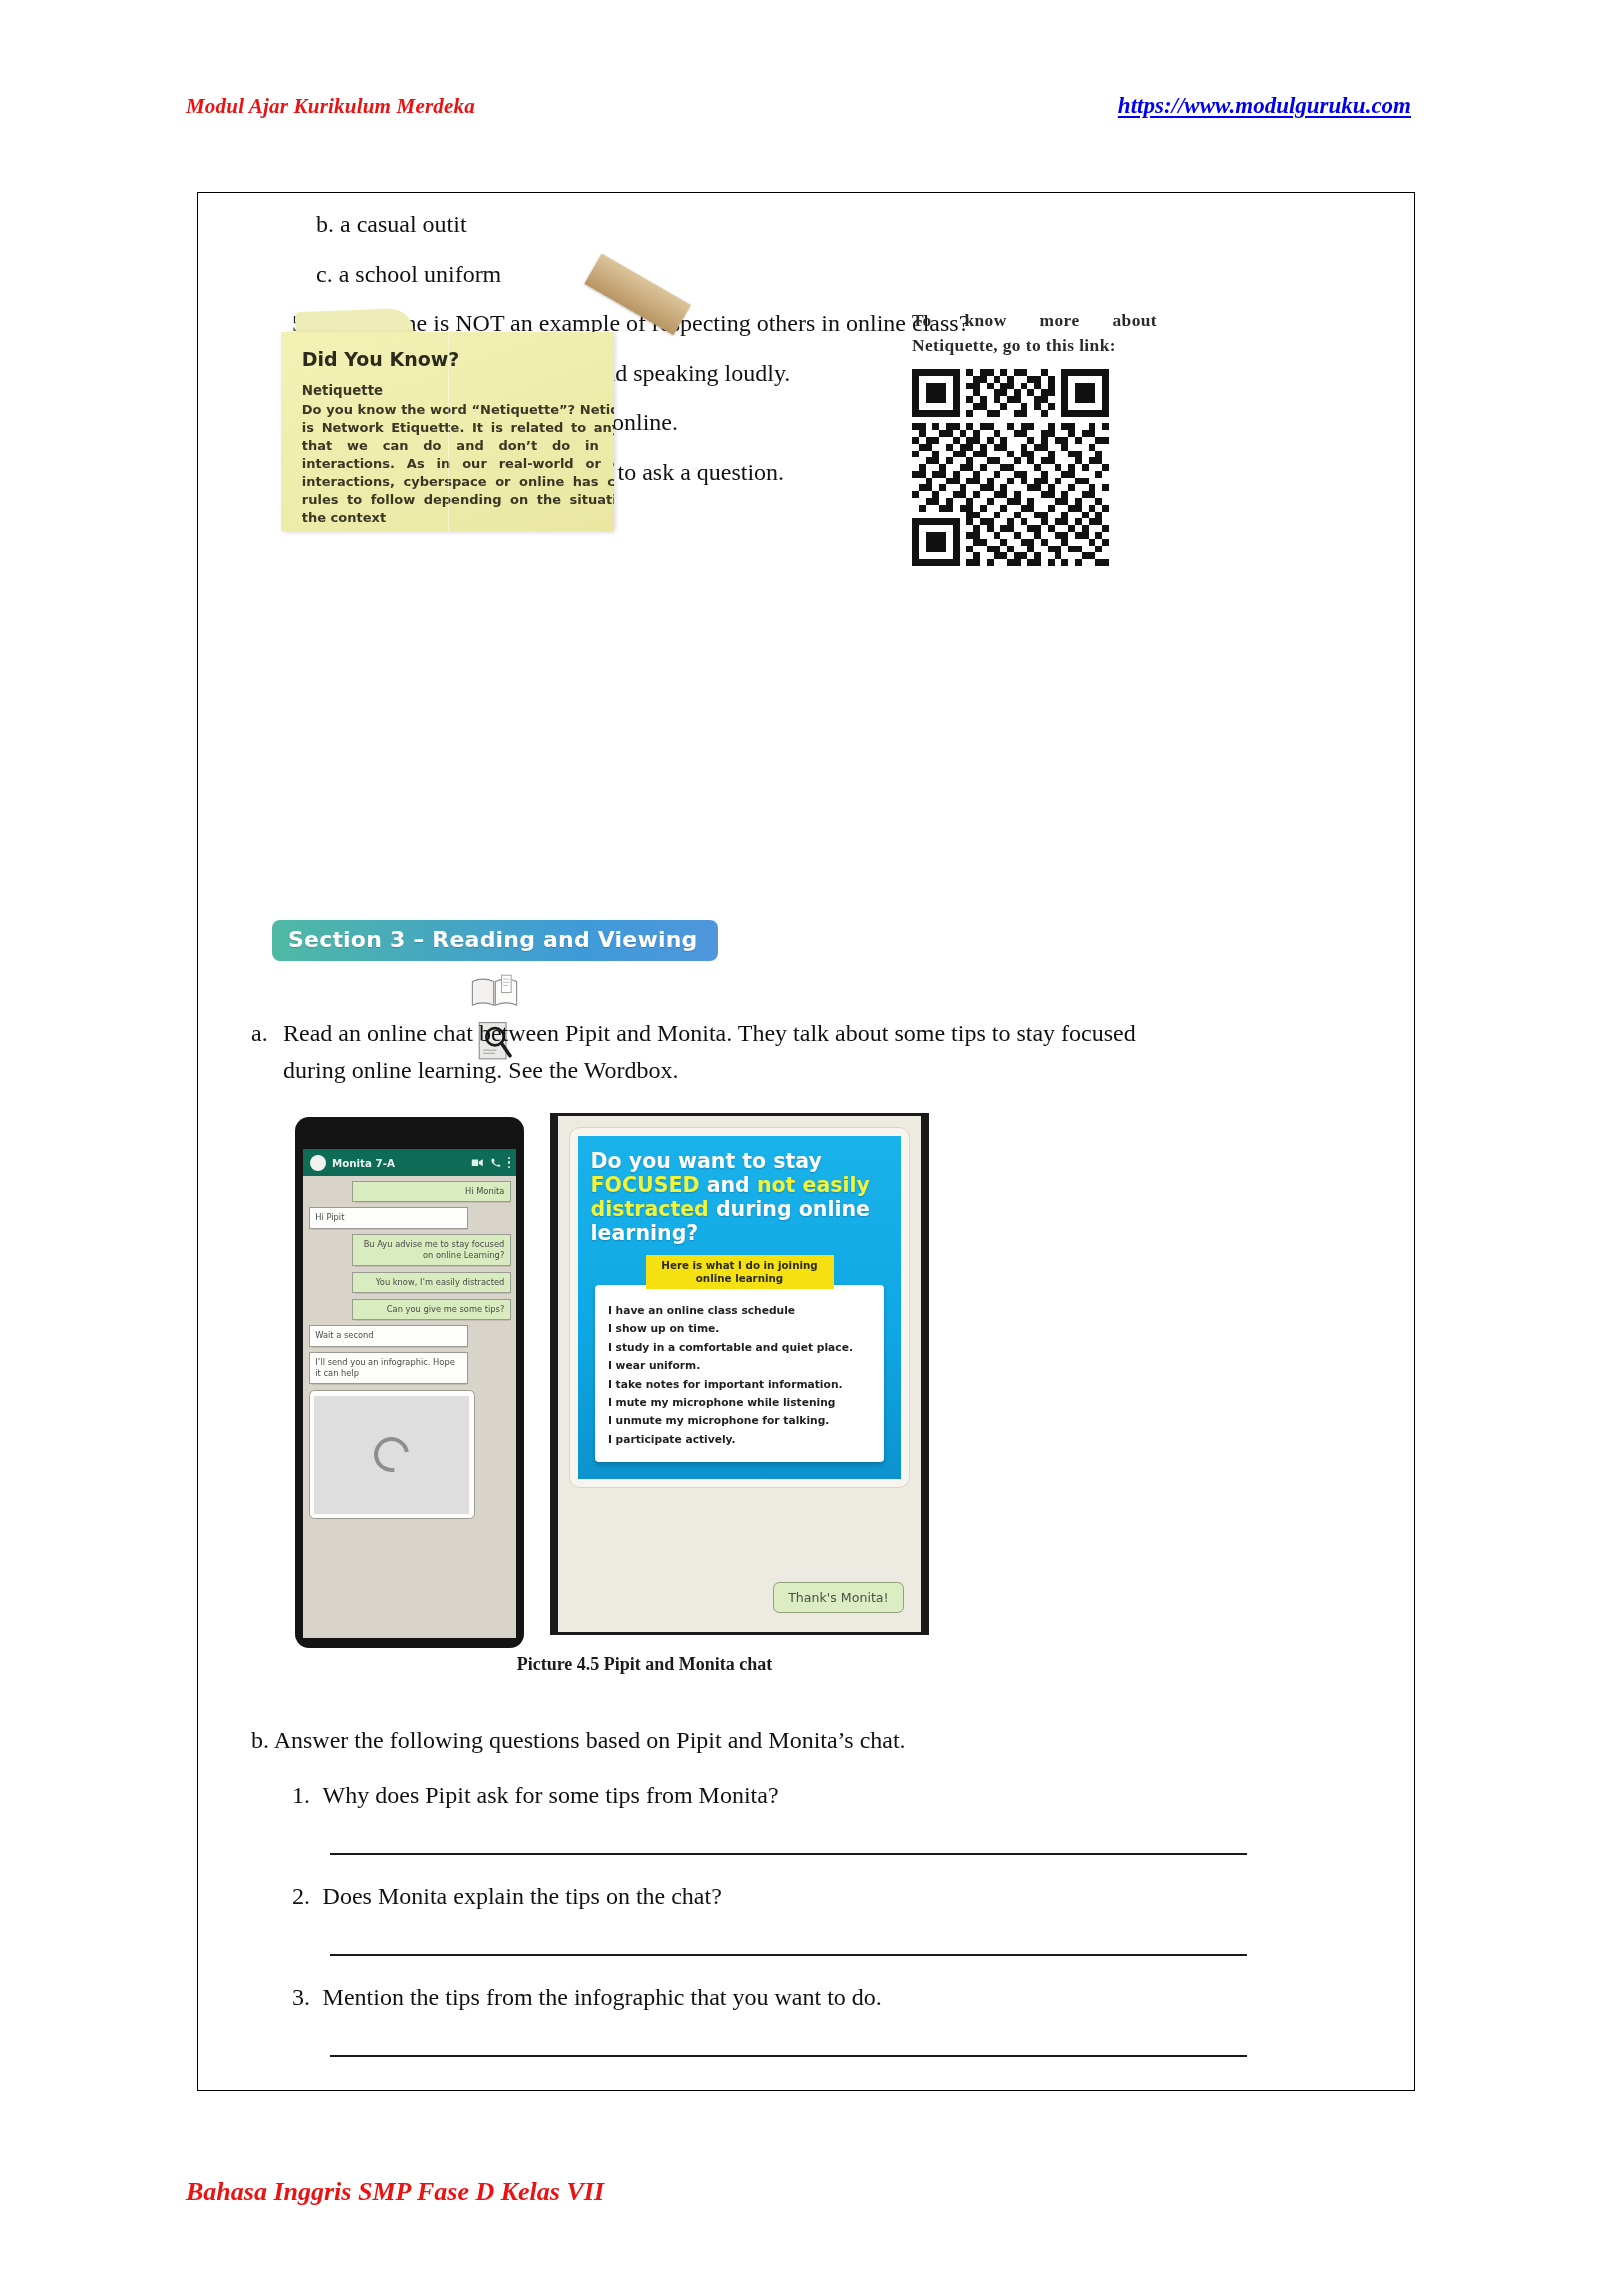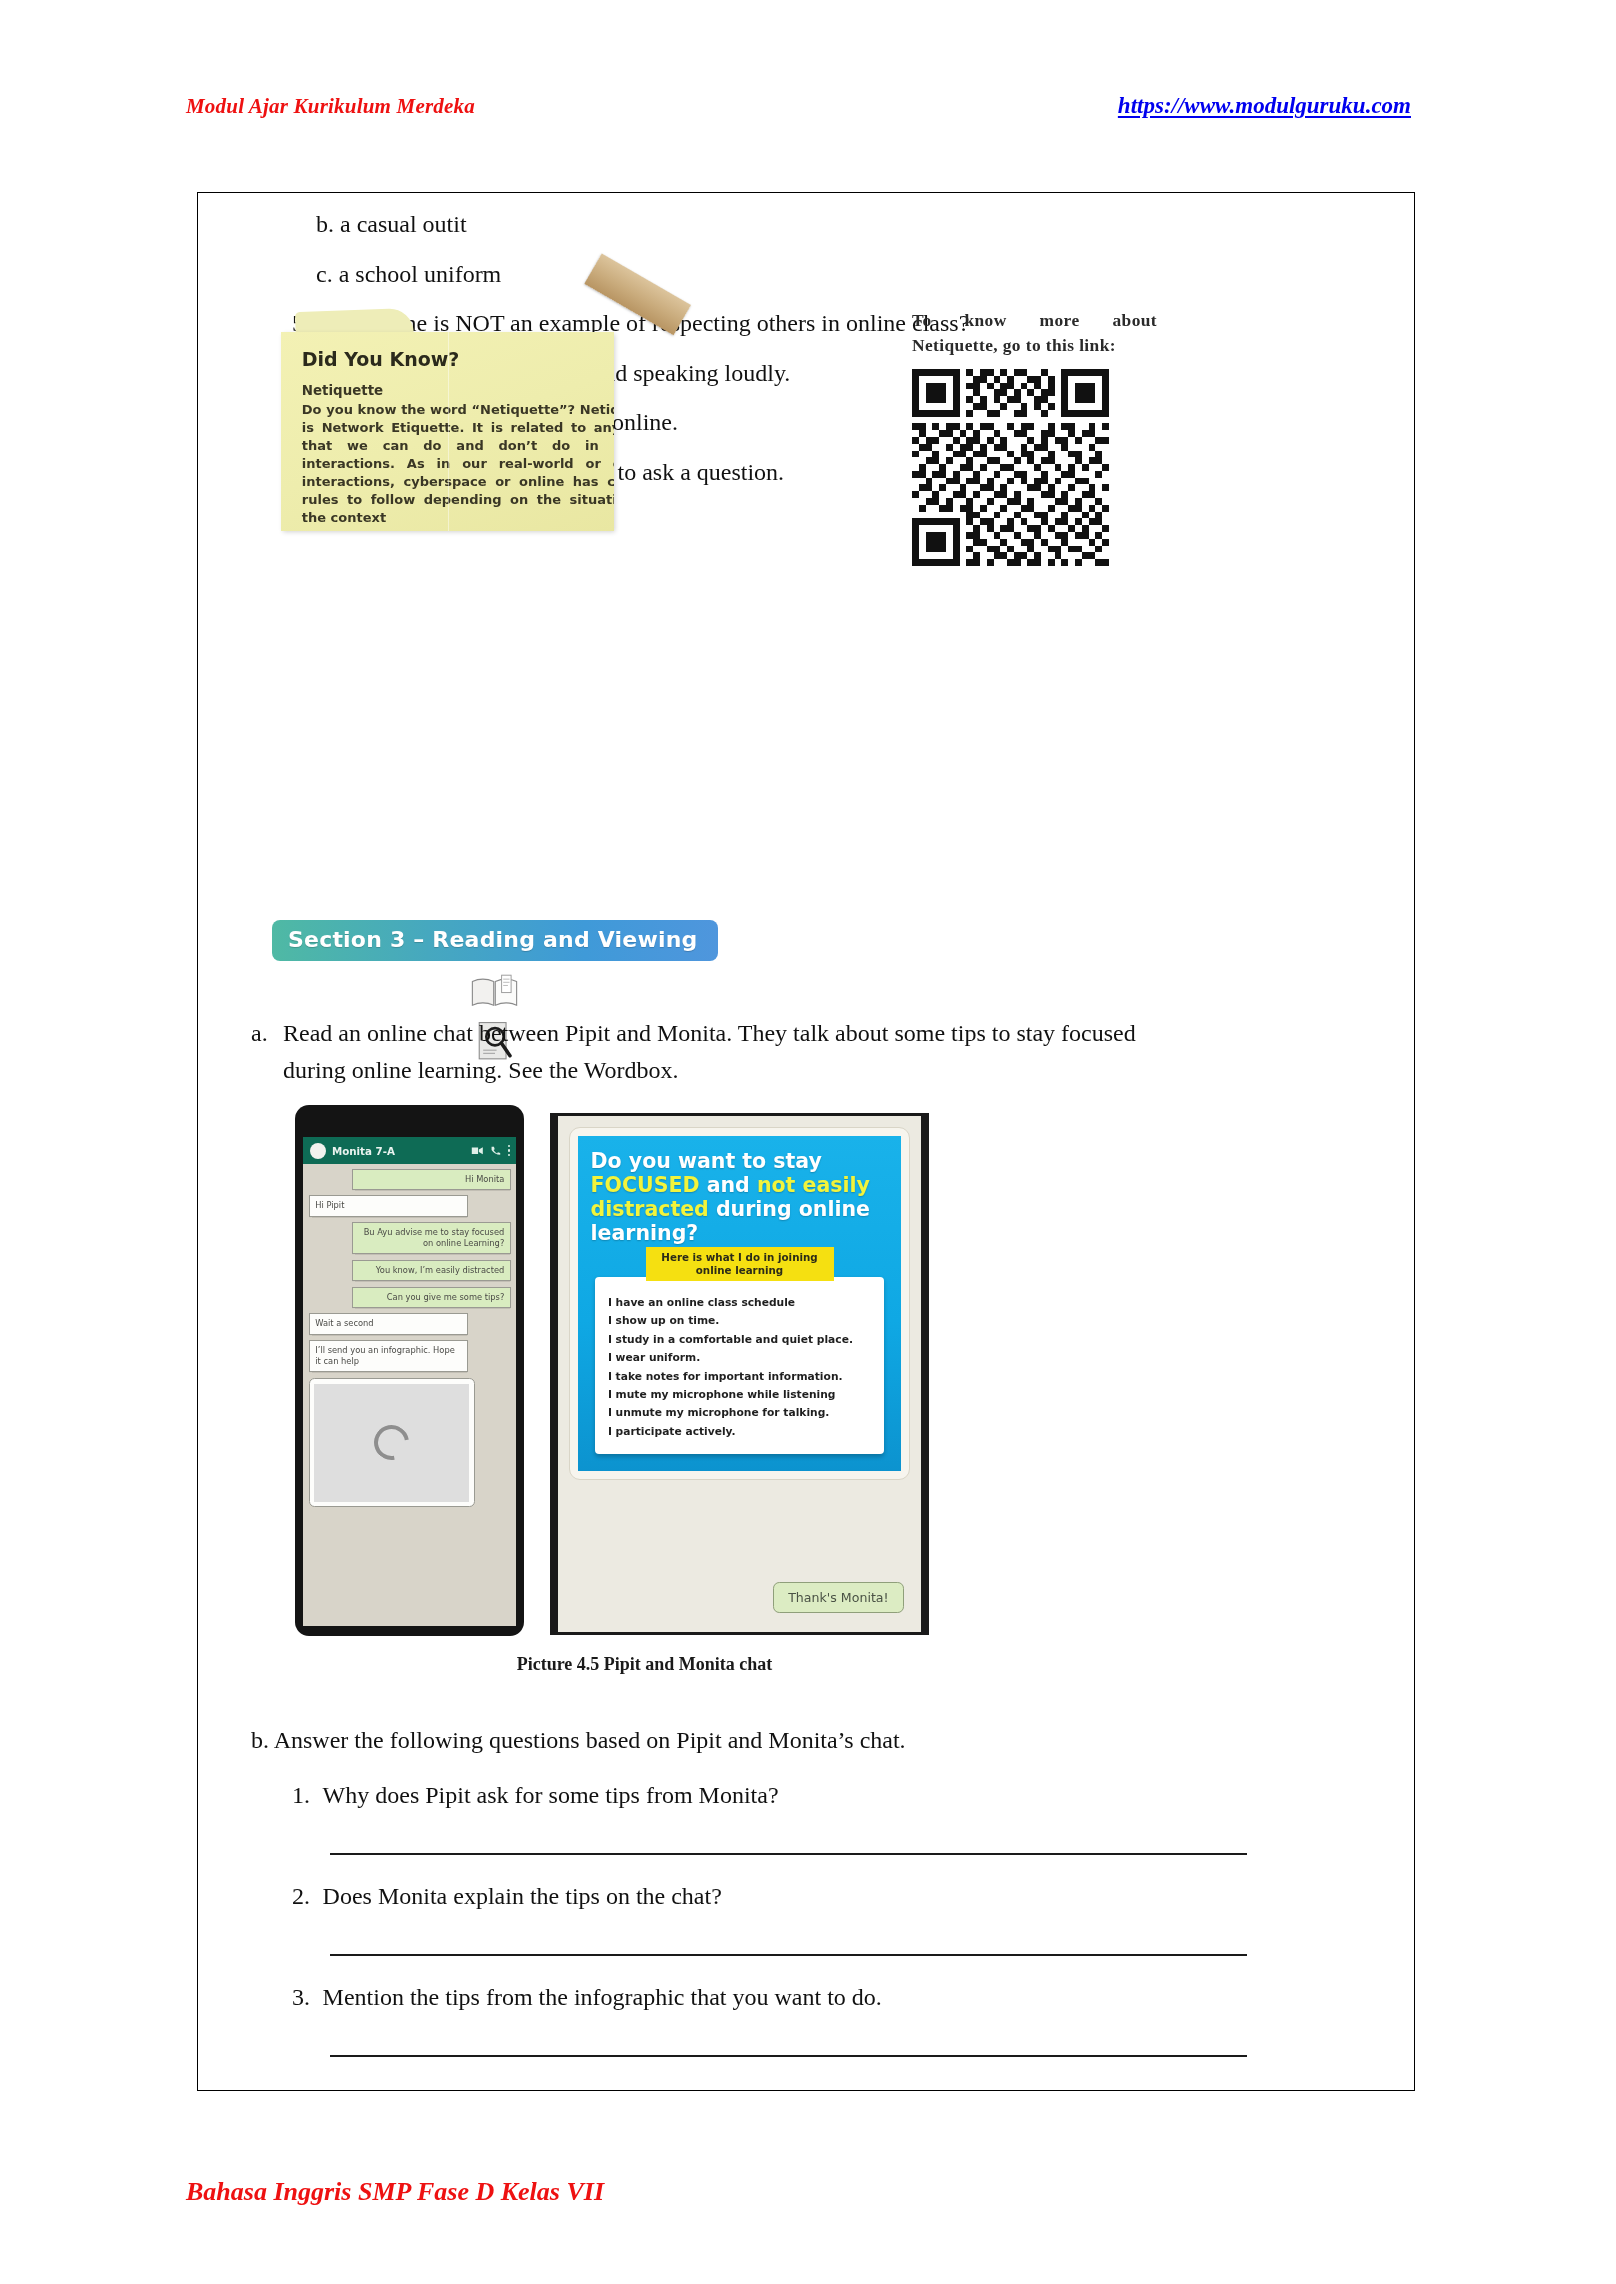--- a/index.html
+++ b/index.html
@@ -195,21 +195,21 @@
   
   .picture-wrap {
     position: absolute;
     left: 289px;
     top: 1105px;
     width: 711px;
     height: 568px;
   }
   .phone-left {
     position: absolute;
-    left: 6.3px; top: 0;
+    left: 6.3px; top: 12px;
     width: 229px; height: 531px;
     background: #141414;
     border-radius: 14px;
     padding: 4.7px;
     box-sizing: border-box;
   }
   .phone-left-screen {
     position: absolute;
     left: 8px; top: 32px;
     width: 213px; height: 489px;
@@ -325,21 +325,21 @@
   .ig-head {
     font-family: "DejaVu Sans", sans-serif;
     font-weight: bold;
     font-size: 20.5px;
     line-height: 1.18;
     color: #ffffff;
     text-shadow: 0 0.8px 1.6px rgba(0,0,0,0.22);
   }
   .ig-head .hl { color: #f2f43c; }
   .ig-tag {
-    margin: 1px auto 0 auto;
+    margin: 9px auto 0 auto;
     background: #f5e011;
     color: #2c2c18;
     font-family: "DejaVu Sans", sans-serif;
     font-weight: bold;
     font-size: 10.3px;
     line-height: 1.3;
     text-align: center;
     padding: 4px 11px;
     width: 166px;
     position: relative;

